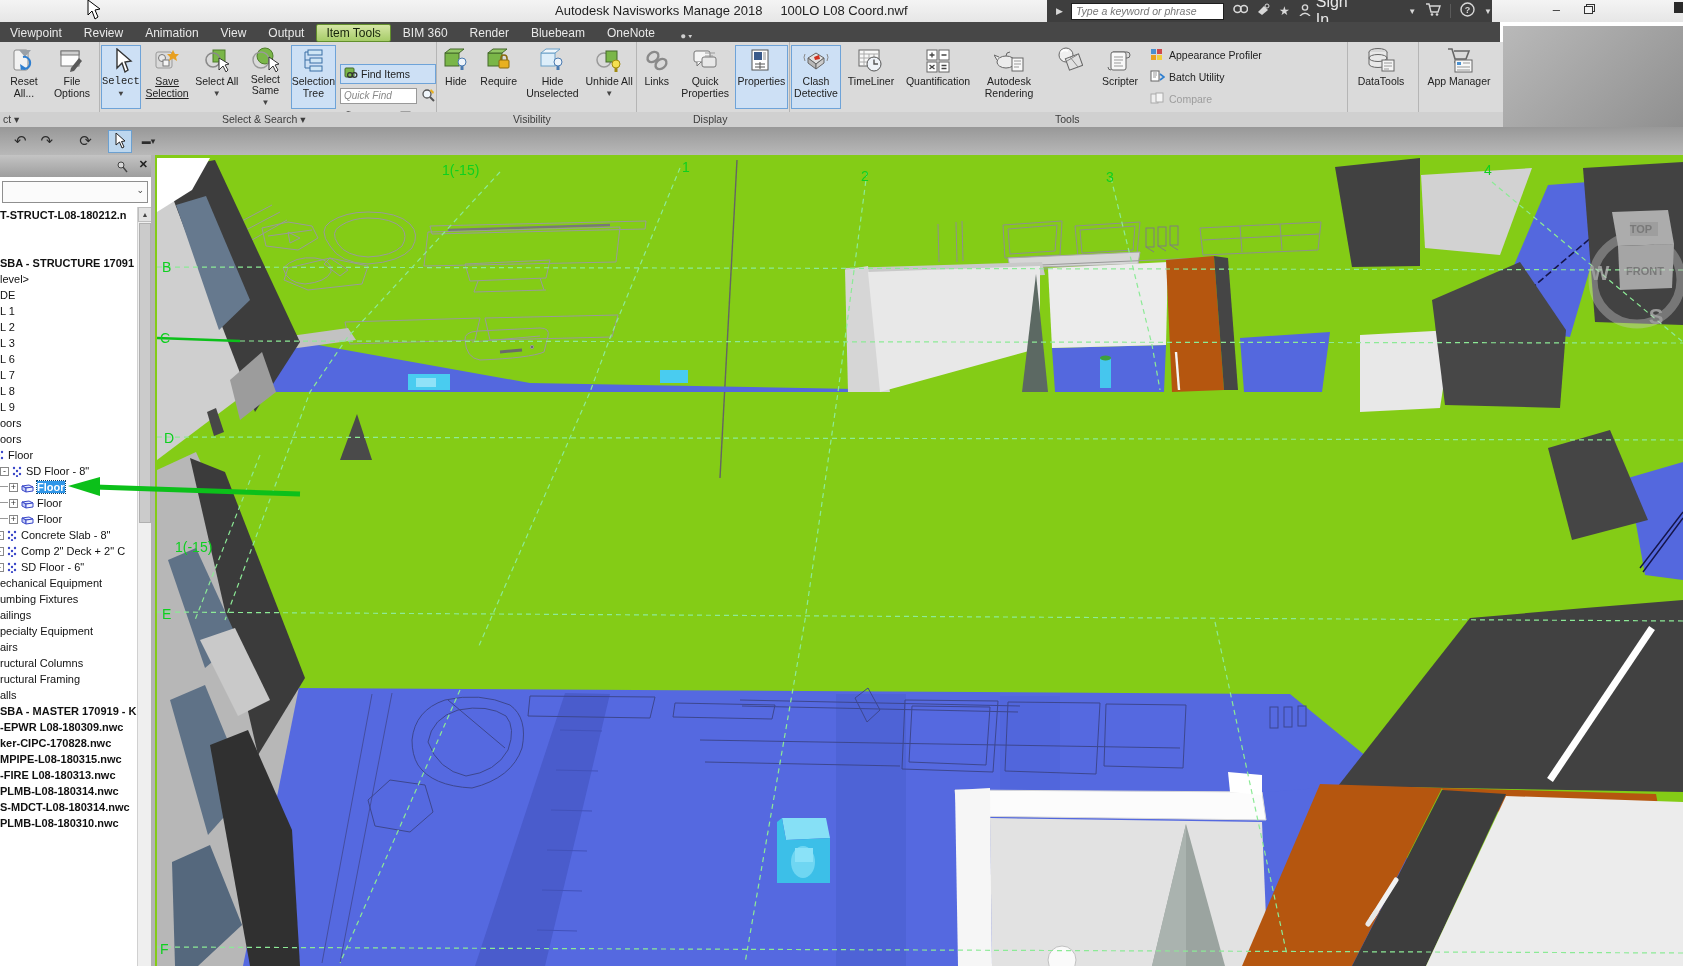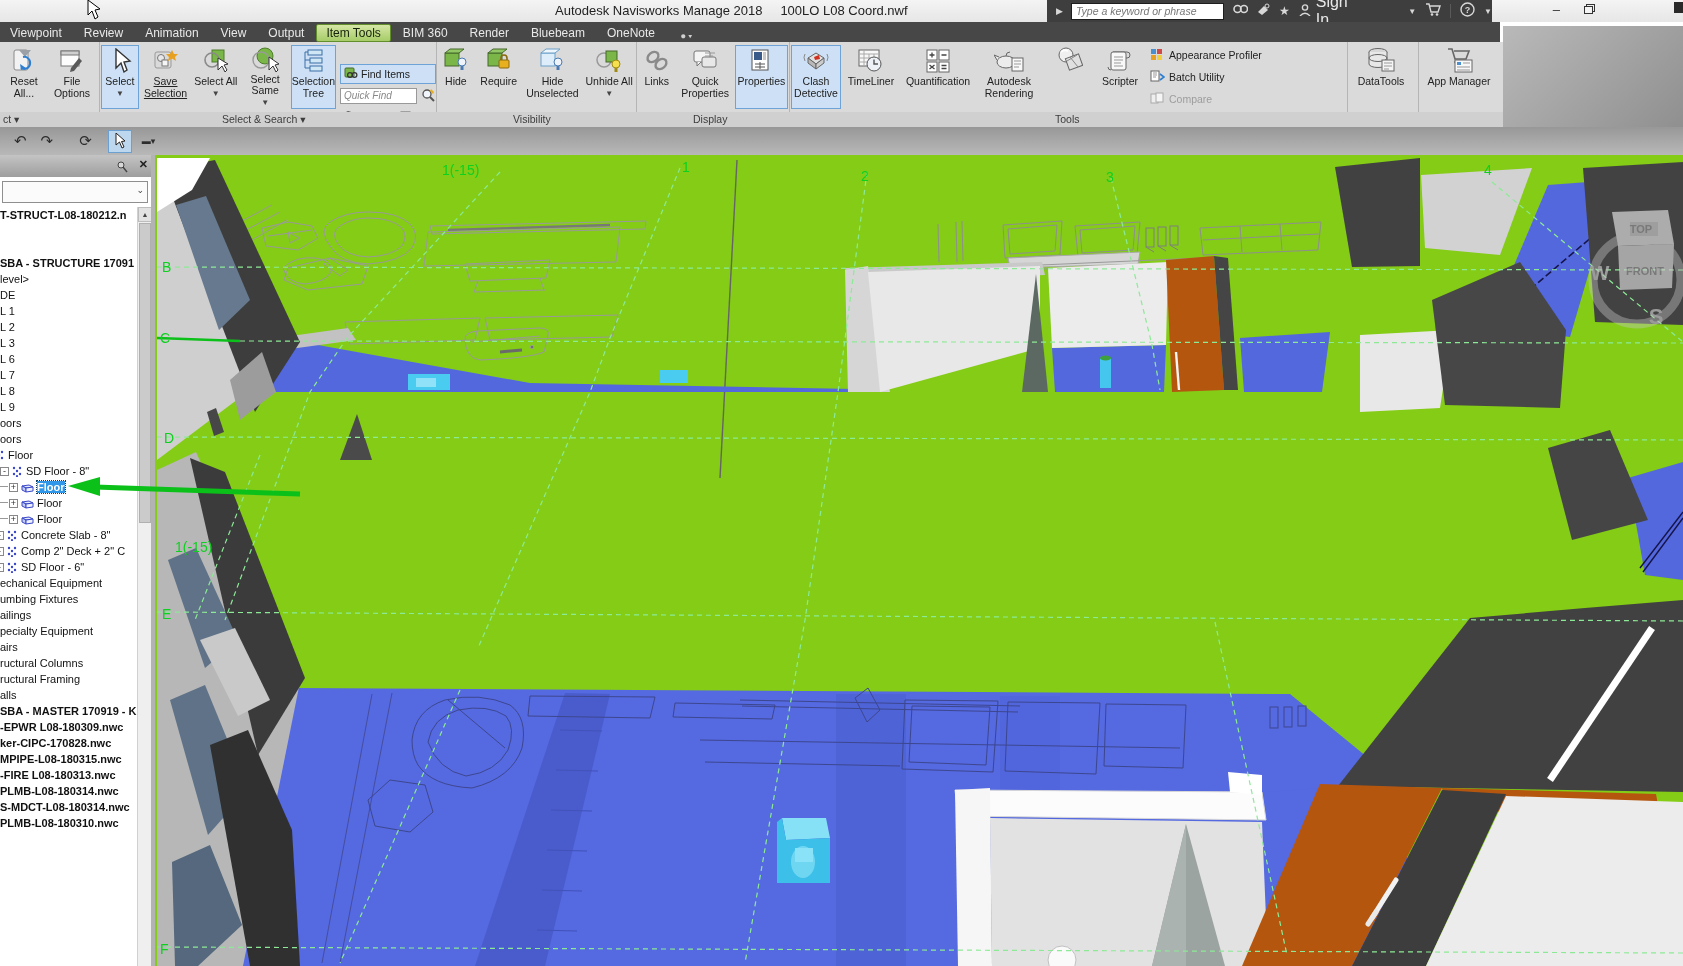--- a/index.html
+++ b/index.html
@@ -140,21 +140,21 @@
             <svg width="26" height="26">
               <rect x="2" y="3" width="18" height="15" fill="#fdfdfd" stroke="#777"></rect>
               <rect x="2" y="3" width="18" height="4" fill="#cfcfcf" stroke="#777"></rect>
               <polygon points="12,20 20,10 23,13 15,23 11,24" fill="#5a5a5a"></polygon>
             </svg>
           </span>
       <span>File Options</span>
     </div>
   </div>
   <div class="rgroup" style="width:337px;">
-    <div class="rbtn sel" style="width:40px;">
+    <div class="rbtn sel" style="width:40px;font-family:Liberation Mono, monospace;">
       <span class="ric">
             <svg width="24" height="26">
               <polygon points="8,1 8,20 13,15 16,24 19,22 16,14 22,13" fill="#fff" stroke="#333" stroke-width="1.4"></polygon>
             </svg>
           </span>
       <span>Select</span>
           <span style="font-size:8px;color:#444;">▼</span>
     </div>
     <div class="rbtn" style="width:52px;text-decoration:underline;">
       <span class="ric">

